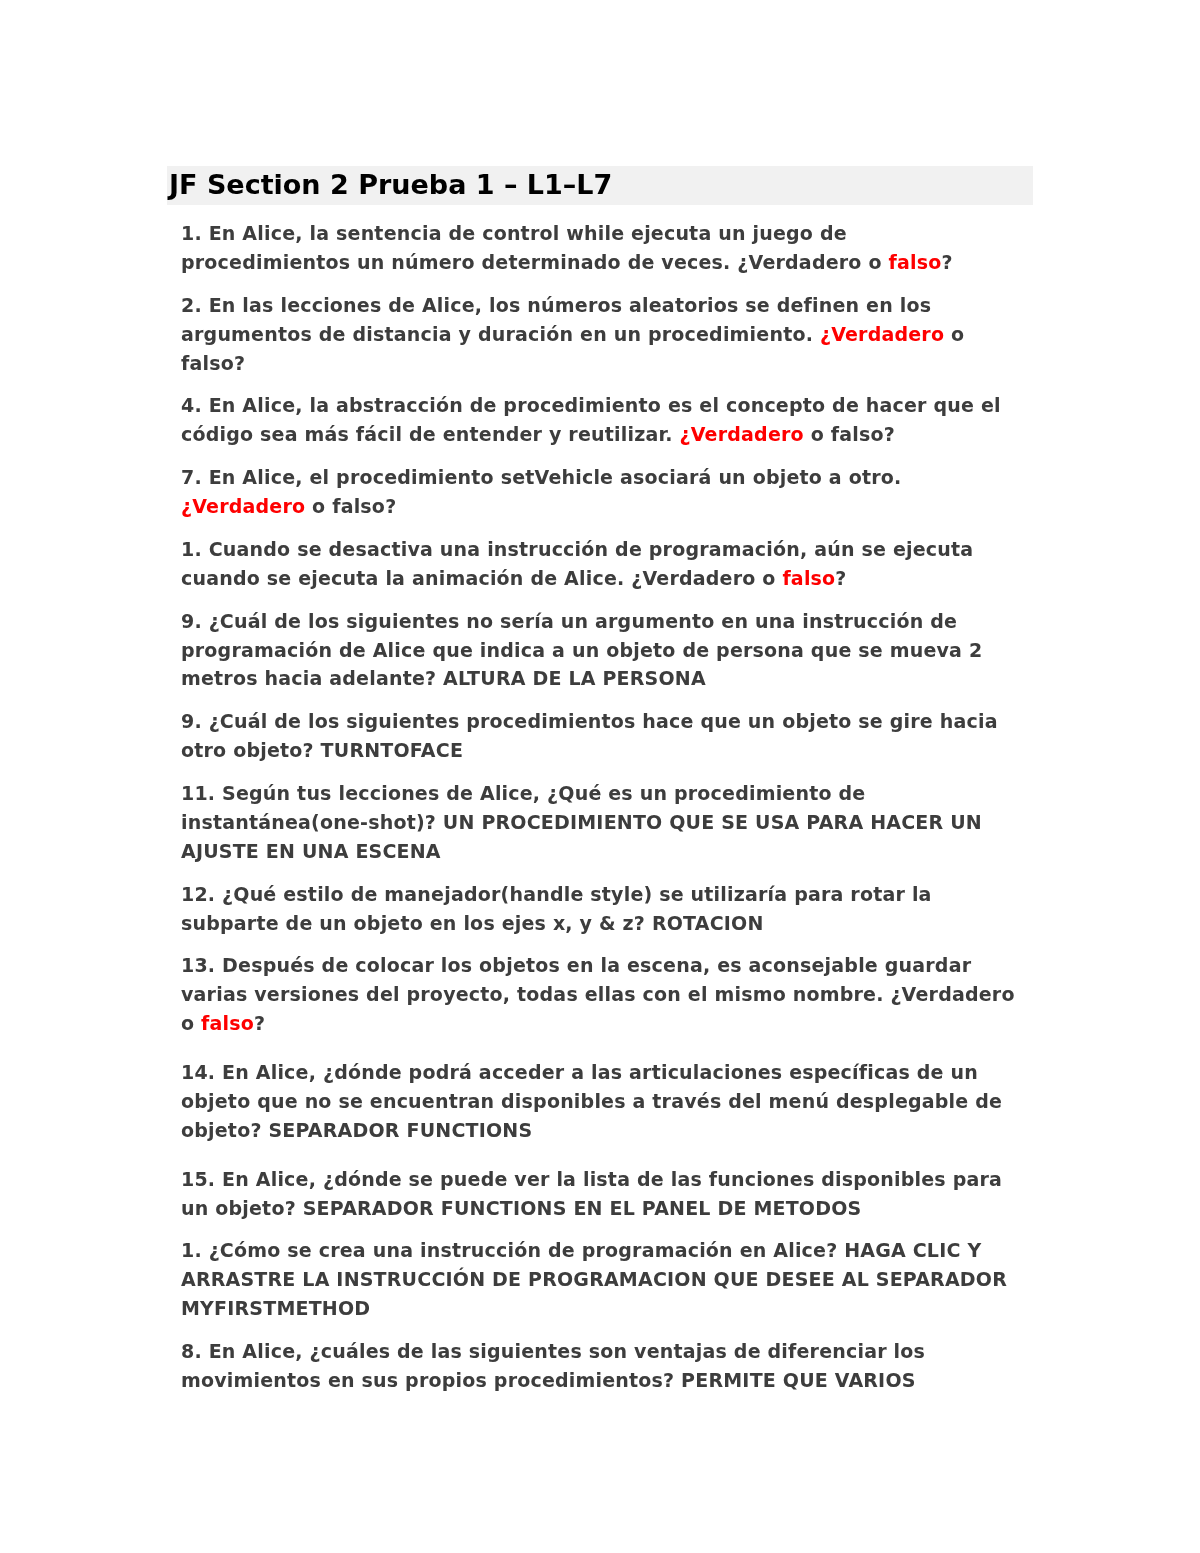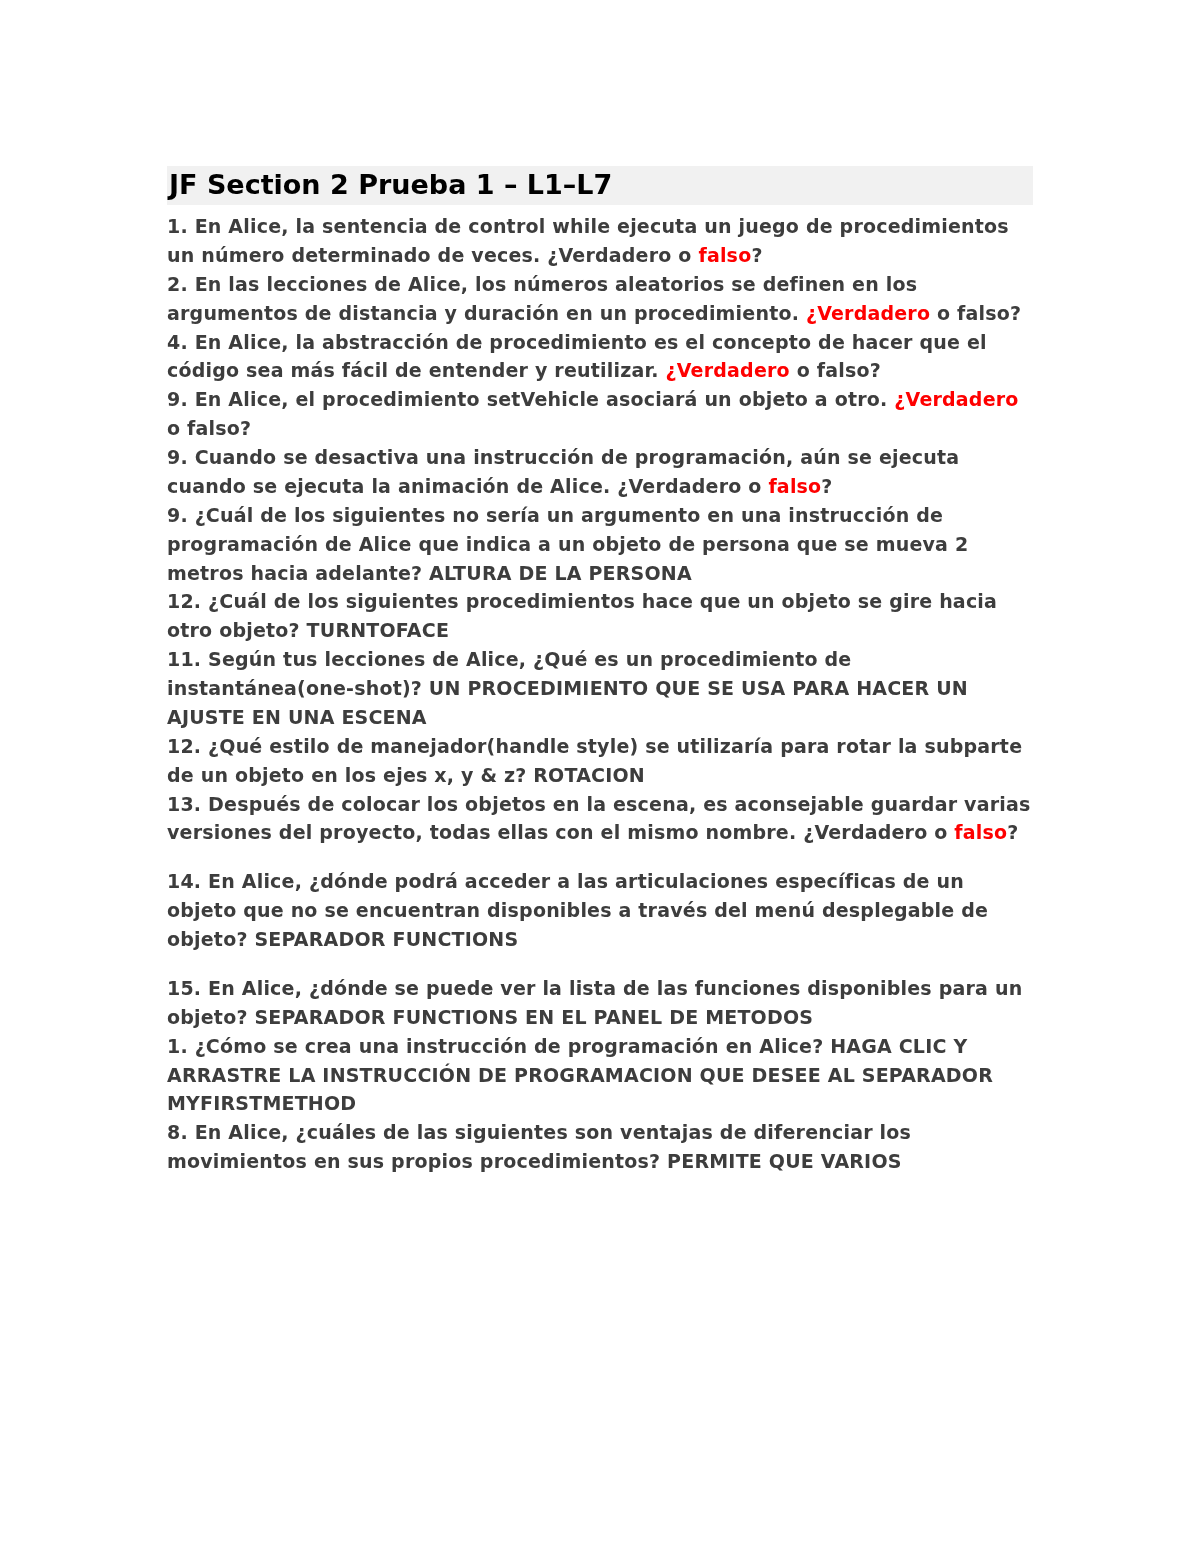--- a/index.html
+++ b/index.html
@@ -25,21 +25,21 @@
     background: var(--title-bg, #f1f1f1);
     color: #000000;
     font-family: "DejaVu Sans", sans-serif;
     font-weight: bold;
     font-size: 27px;
     line-height: 1.3;
     padding: 1px 8px 3px 2px;
     margin: 0 0 7px 0;
   }
   .doc-body p.q {
-    margin: 0;
+    margin: 14px;
     color: #3d3d3d;
     font-family: "DejaVu Sans", sans-serif;
     font-weight: bold;
     font-size: 19px;
     line-height: 1.52;
     letter-spacing: 0.2px;
   }
   .doc-body p.q.spaced {
     margin-top: 20px;
   }
@@ -50,24 +50,24 @@
 </head>
 <body>
 
 <div class="page">
   <div class="content">
     <h1 class="doc-title">JF Section 2 Prueba 1 – L1–L7</h1>
     <div class="doc-body">
         <p class="q"><span class="">1. En Alice, la sentencia de control while ejecuta un juego de procedimientos un número determinado de veces. ¿Verdadero o </span><span class="red">falso</span><span class="">?</span></p>
         <p class="q"><span class="">2. En las lecciones de Alice, los números aleatorios se definen en los argumentos de distancia y duración en un procedimiento. </span><span class="red">¿Verdadero</span><span class=""> o falso?</span></p>
         <p class="q"><span class="">4. En Alice, la abstracción de procedimiento es el concepto de hacer que el código sea más fácil de entender y reutilizar. </span><span class="red">¿Verdadero</span><span class=""> o falso?</span></p>
-        <p class="q"><span class="">9. En Alice, el procedimiento setVehicle asociará un objeto a otro. </span><span class="red">¿Verdadero</span><span class=""> o falso?</span></p>
-        <p class="q"><span class="">9. Cuando se desactiva una instrucción de programación, aún se ejecuta cuando se ejecuta la animación de Alice. ¿Verdadero o </span><span class="red">falso</span><span class="">?</span></p>
+        <p class="q"><span class="">7. En Alice, el procedimiento setVehicle asociará un objeto a otro. </span><span class="red">¿Verdadero</span><span class=""> o falso?</span></p>
+        <p class="q"><span class="">1. Cuando se desactiva una instrucción de programación, aún se ejecuta cuando se ejecuta la animación de Alice. ¿Verdadero o </span><span class="red">falso</span><span class="">?</span></p>
         <p class="q"><span class="">9. ¿Cuál de los siguientes no sería un argumento en una instrucción de programación de Alice que indica a un objeto de persona que se mueva 2 metros hacia adelante? ALTURA DE LA PERSONA</span></p>
-        <p class="q"><span class="">12. ¿Cuál de los siguientes procedimientos hace que un objeto se gire hacia otro objeto? TURNTOFACE</span></p>
+        <p class="q"><span class="">9. ¿Cuál de los siguientes procedimientos hace que un objeto se gire hacia otro objeto? TURNTOFACE</span></p>
         <p class="q"><span class="">11. Según tus lecciones de Alice, ¿Qué es un procedimiento de instantánea(one-shot)? UN PROCEDIMIENTO QUE SE USA PARA HACER UN AJUSTE EN UNA ESCENA</span></p>
         <p class="q"><span class="">12. ¿Qué estilo de manejador(handle style) se utilizaría para rotar la subparte de un objeto en los ejes x, y &amp; z? ROTACION</span></p>
         <p class="q"><span class="">13. Después de colocar los objetos en la escena, es aconsejable guardar varias versiones del proyecto, todas ellas con el mismo nombre. ¿Verdadero o </span><span class="red">falso</span><span class="">?</span></p>
         <p class="q spaced"><span class="">14. En Alice, ¿dónde podrá acceder a las articulaciones específicas de un objeto que no se encuentran disponibles a través del menú desplegable de objeto? SEPARADOR FUNCTIONS</span></p>
         <p class="q spaced"><span class="">15. En Alice, ¿dónde se puede ver la lista de las funciones disponibles para un objeto? SEPARADOR FUNCTIONS EN EL PANEL DE METODOS</span></p>
         <p class="q"><span class="">1. ¿Cómo se crea una instrucción de programación en Alice? HAGA CLIC Y ARRASTRE LA INSTRUCCIÓN DE PROGRAMACION QUE DESEE AL SEPARADOR MYFIRSTMETHOD</span></p>
         <p class="q"><span class="">8. En Alice, ¿cuáles de las siguientes son ventajas de diferenciar los movimientos en sus propios procedimientos? PERMITE QUE VARIOS</span></p>
       </div>
   </div>
 </div>

